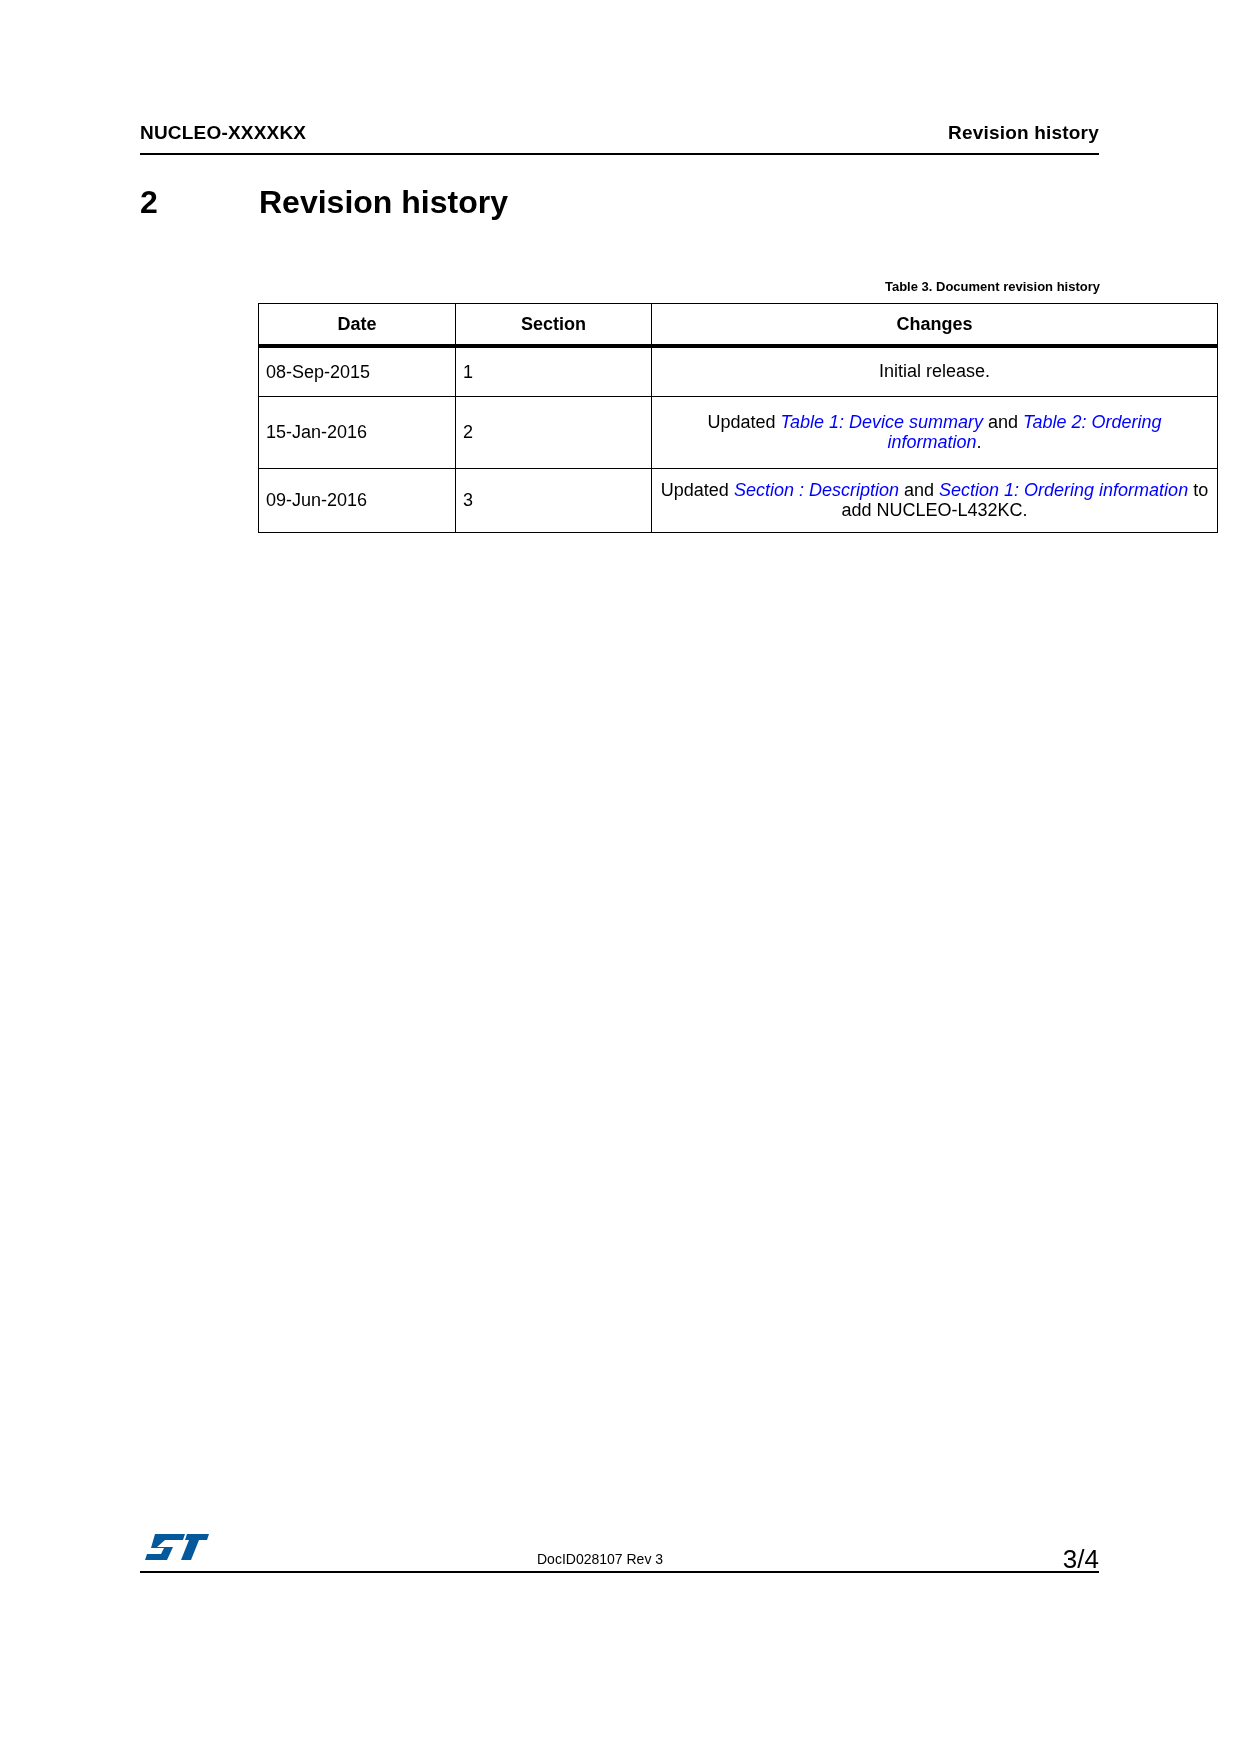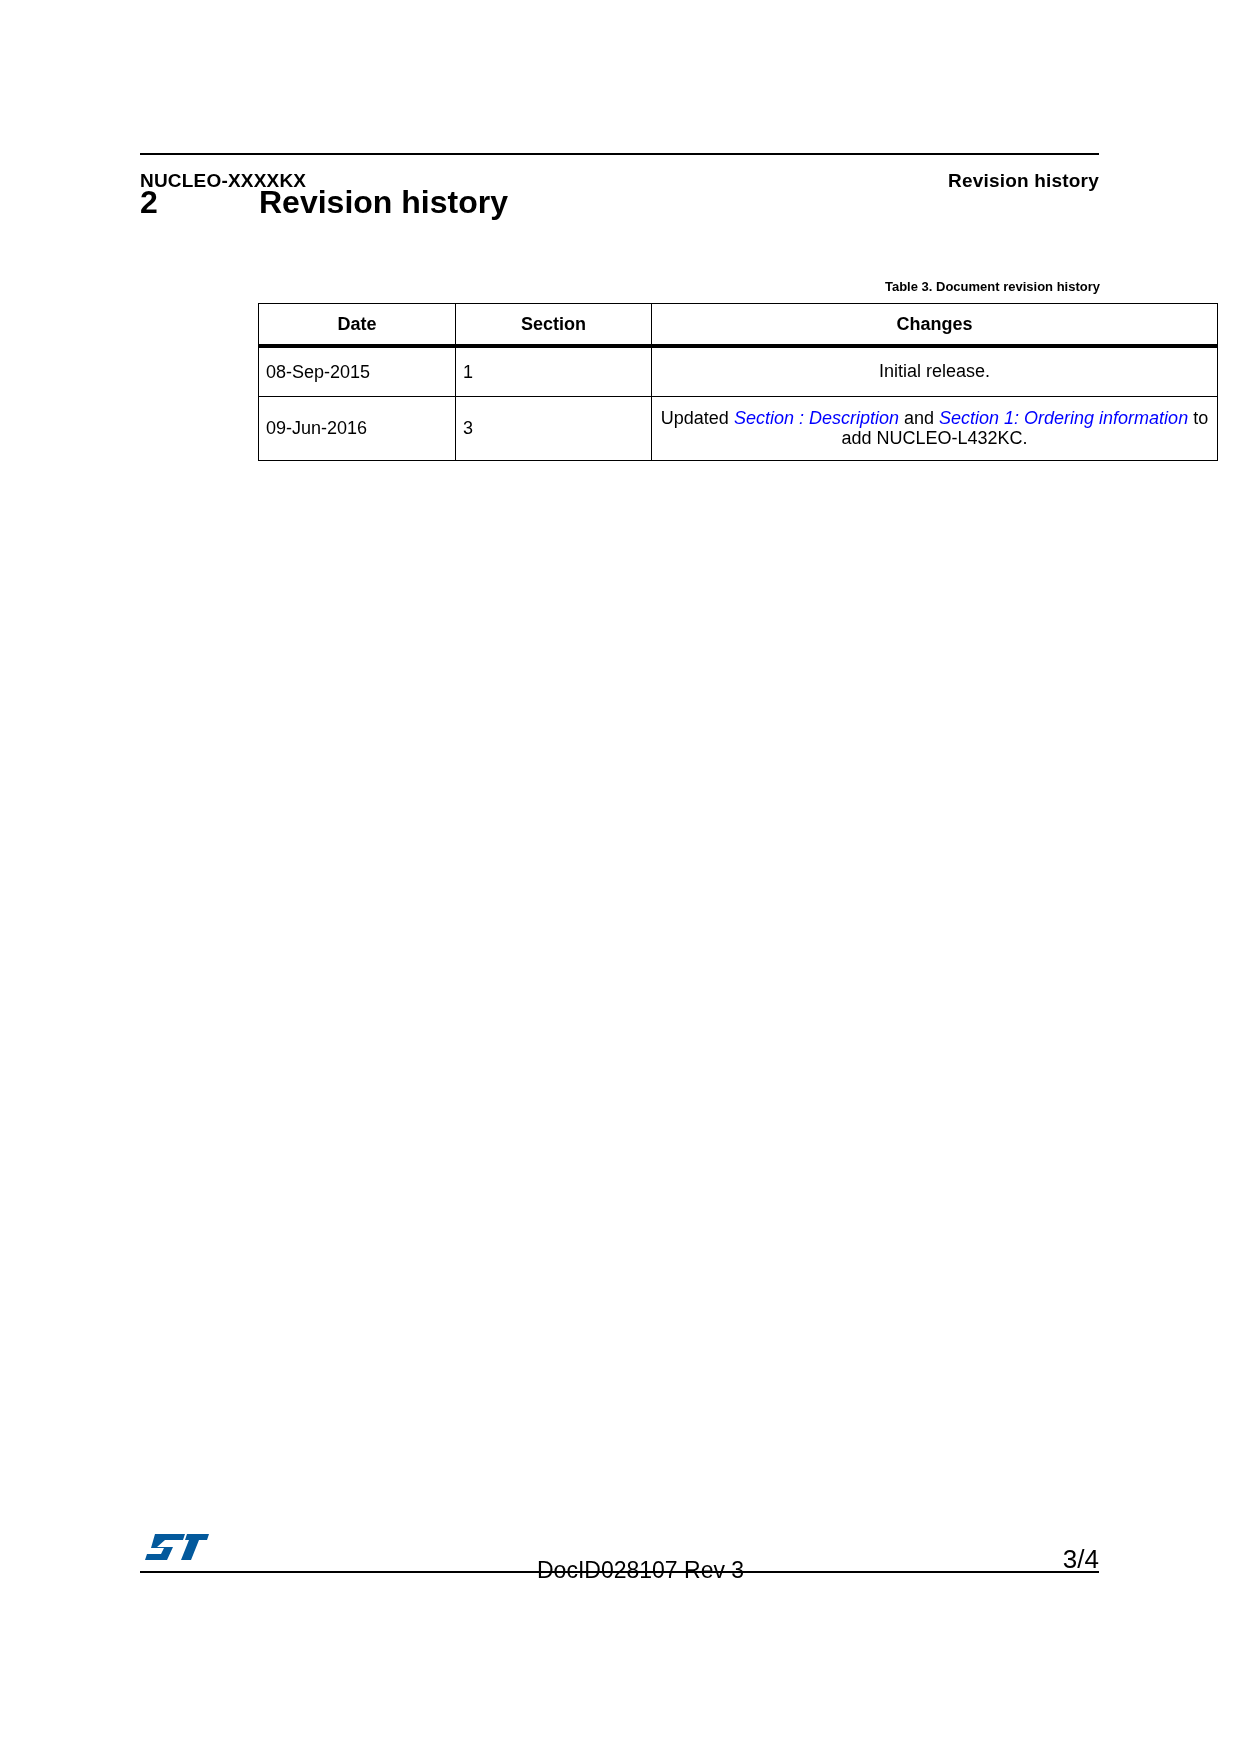--- a/index.html
+++ b/index.html
@@ -7,21 +7,20 @@
     width: 1240px; height: 1754px; position: relative; overflow: hidden;
     font-family: "Liberation Sans", "DejaVu Sans", sans-serif; color: #000;
   }
   .page-header {
     position: absolute; left: 140px; top: 122px; width: 959px; height: 33px;
     border-bottom: 2px solid #000; box-sizing: border-box;
   }
   .page-header .left, .page-header .right {
     position: absolute; top: 0; font-weight: bold; font-size: 19px; line-height: 22px;
     letter-spacing: 0.2px;
-    margin-top: 48px;
   }
   .page-header .left { left: 0; }
   .page-header .right { right: 0; }
 
   .section-heading {
     position: absolute; left: 140px; top: 184px; font-weight: bold; font-size: 32px; line-height: 36px;
   }
   .section-heading .num { position: absolute; left: 0; top: 0; }
   .section-heading .title { position: absolute; left: 119px; top: 0; white-space: nowrap; }
 
@@ -42,21 +41,21 @@
   table.rev td.l { text-align: center; line-height: 20px; padding-top: 6px; padding-bottom: 8px; }
   table.rev tr.r1 td { height: 34px; }
   table.rev tr.r2 td { height: 57px; }
   table.rev tr.r3 td { height: 49px; }
   .col-date { width: 182px; }
   .col-rev { width: 181px; }
   a.xref { color: #0000ff; font-style: italic; text-decoration: none; }
 
   .footer-logo { position: absolute; left: 145px; top: 1534px; width: 64px; height: 26px; }
   .footer-rule { position: absolute; left: 140px; top: 1571px; width: 959px; height: 0; border-top: 2px solid #000; }
-  .footer-doc { position: absolute; left: 537px; top: 1548px; font-size: 23px; line-height: 22px; margin-top: 11px; }
+  .footer-doc { position: absolute; left: 537px; top: 1548px; font-size: 14px; line-height: 22px; }
   .footer-page { position: absolute; right: 141px; top: 1548px; font-size: 26px; line-height: 22px; }
 </style>
 </head>
 <body>
 
 <div class="page-header">
   <span class="left">NUCLEO-XXXXKX</span>
   <span class="right">Revision history</span>
 </div>
 
@@ -76,20 +75,25 @@
     </tr>
   </thead>
   <tbody>
     <tr class="r1">
       <td class="c">08-Sep-2015</td>
       <td class="c">1</td>
       <td class="l">
         <span>Initial release.</span>
       </td>
     </tr>
+    <tr class="r2">
+      <td class="c">15-Jan-2016</td>
+      <td class="c">2</td>
+      <td class="l"><span>Updated </span><a class="xref">Table 1: Device summary</a><span> and </span><a class="xref">Table 2: Ordering information</a><span>.</span></td>
+    </tr>
     <tr class="r3">
       <td class="c">09-Jun-2016</td>
       <td class="c">3</td>
       <td class="l"><span>Updated </span><a class="xref">Section : Description</a><span> and </span><a class="xref">Section 1: Ordering information</a><span> to add NUCLEO-L432KC.</span></td>
     </tr>
   </tbody>
 </table>
 
 <div class="footer-logo">
   <svg width="64" height="26" viewBox="0 0 64 26" xmlns="http://www.w3.org/2000/svg">

